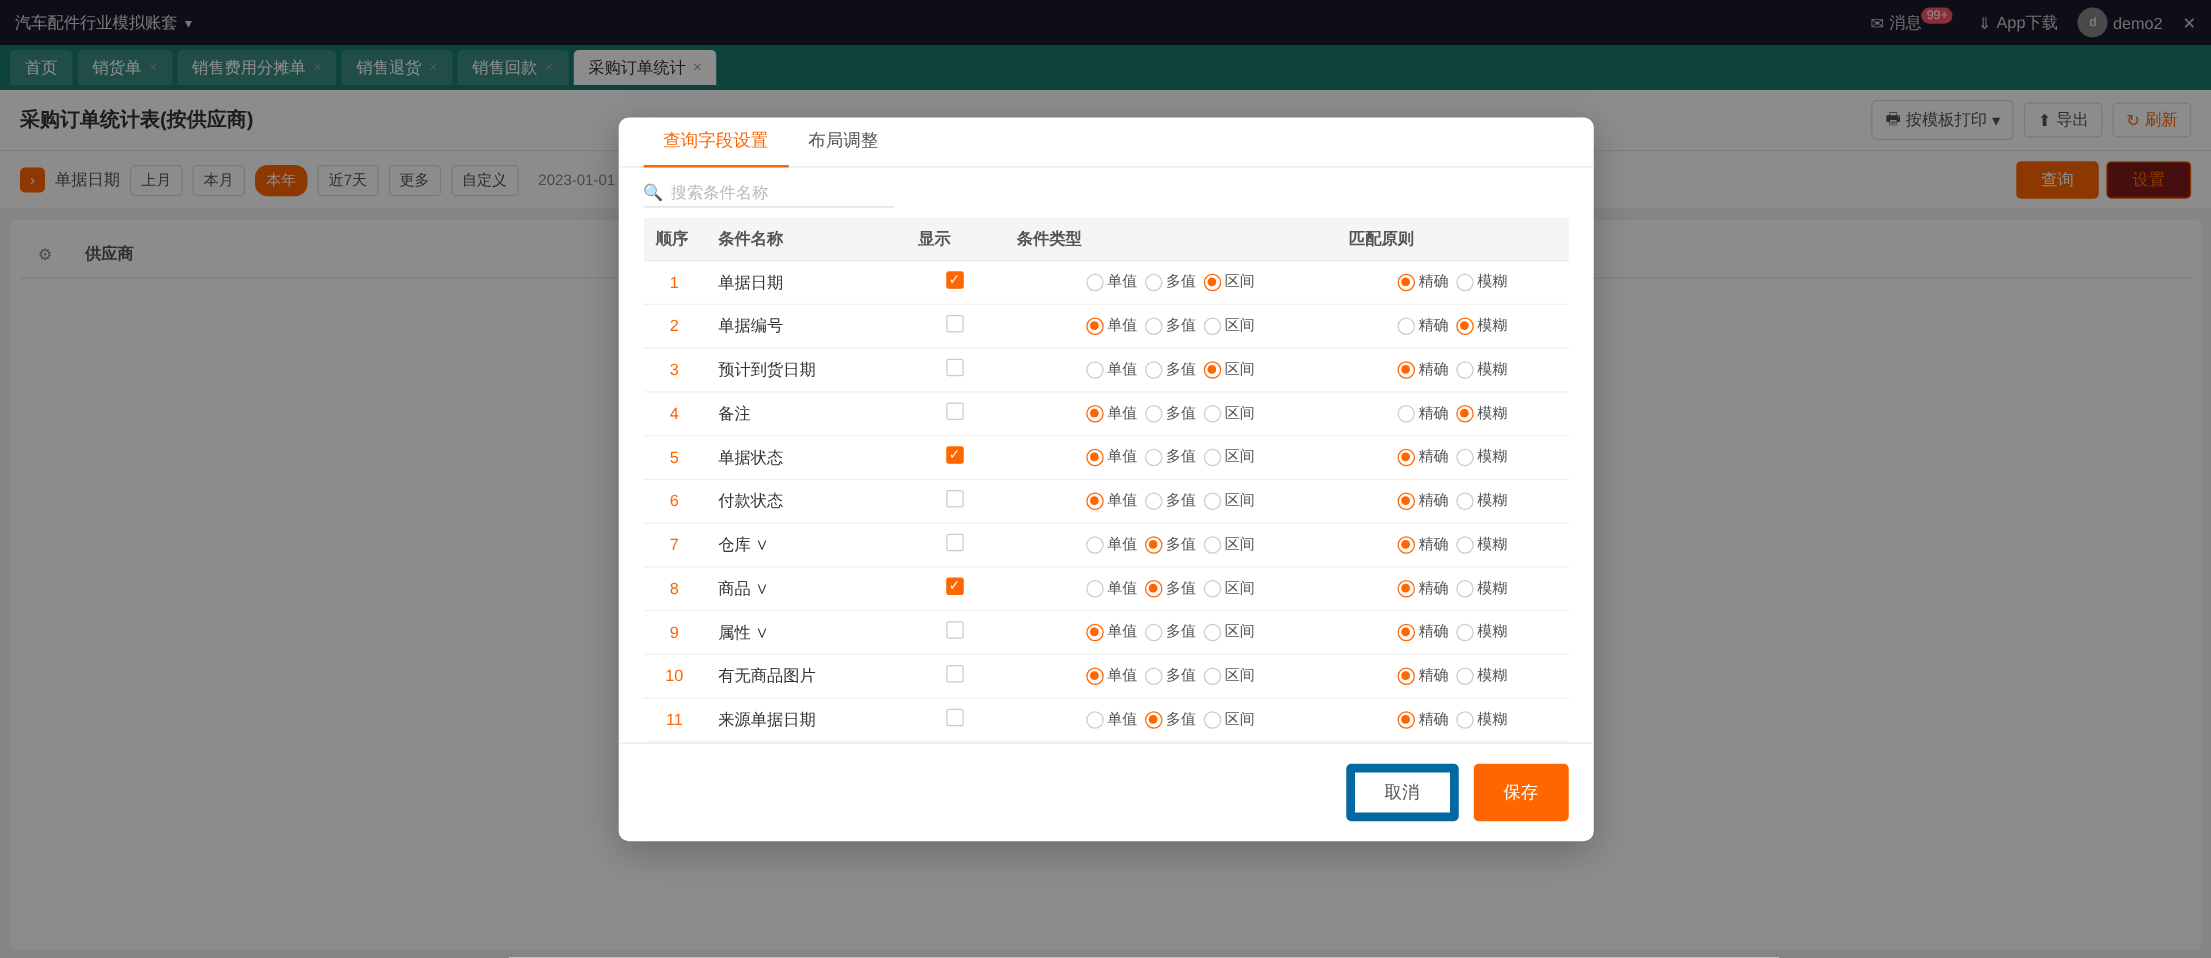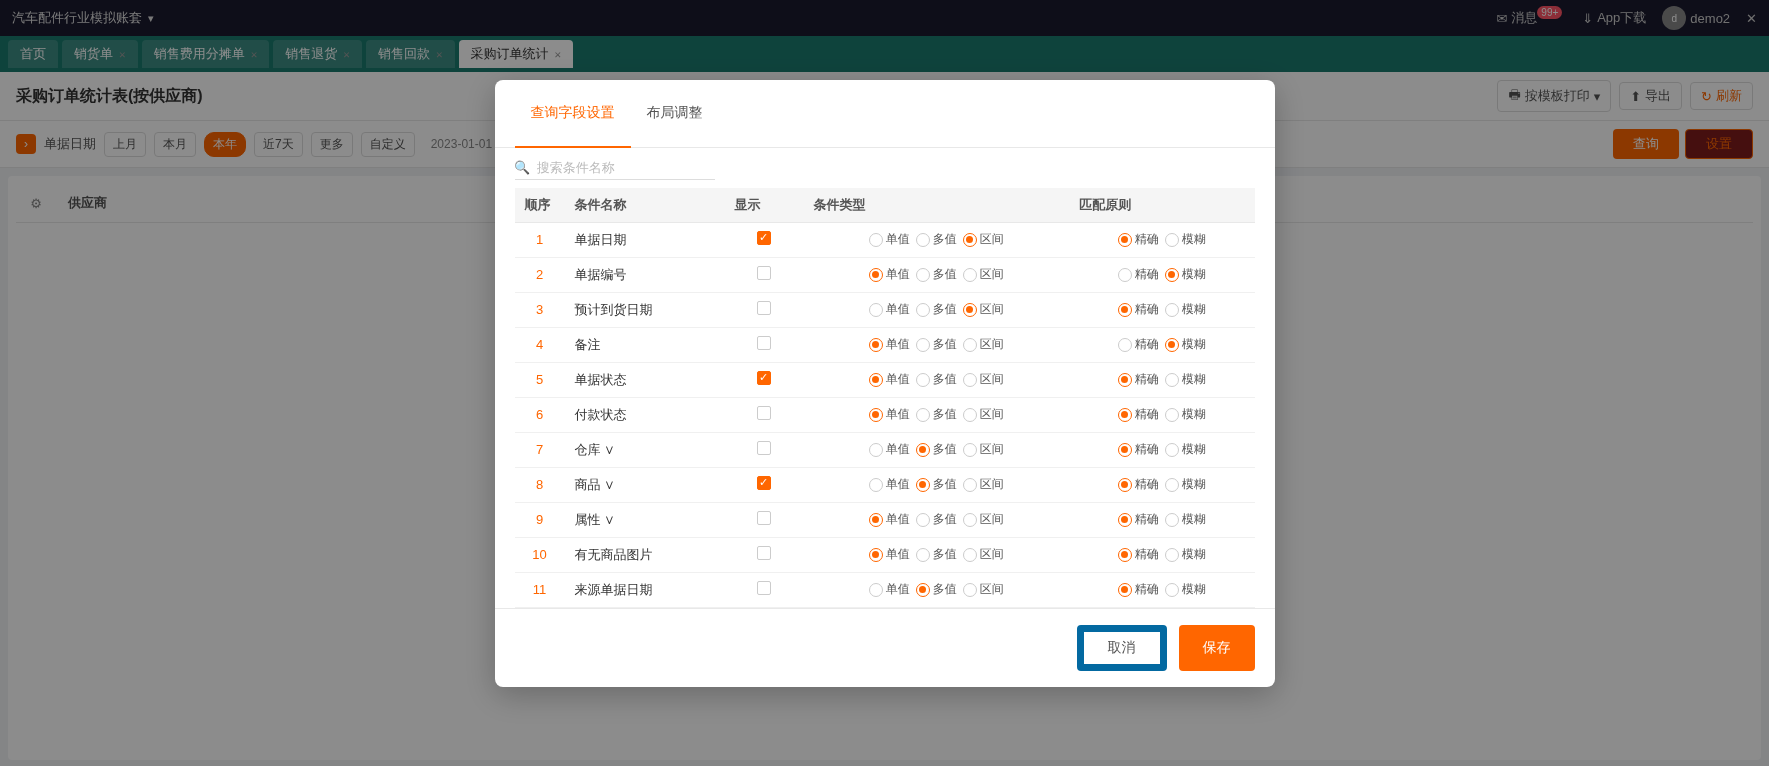--- a/index.html
+++ b/index.html
@@ -136,21 +136,21 @@
     .dialog-close { cursor: pointer; color: #999; font-size: 18px; line-height: 1; }
 
     
     .dialog-tabs {
       display: flex;
       padding: 0 20px;
       border-bottom: 1px solid #e8e8e8;
       gap: 0;
     }
     .dialog-tab {
-      padding: 24px 16px;
+      padding: 10px 16px;
       cursor: pointer;
       color: #555;
       font-size: 14px;
       border-bottom: 2px solid transparent;
       margin-bottom: -1px;
     }
     .dialog-tab.active {
       color: #f60;
       border-bottom-color: #f60;
     }

